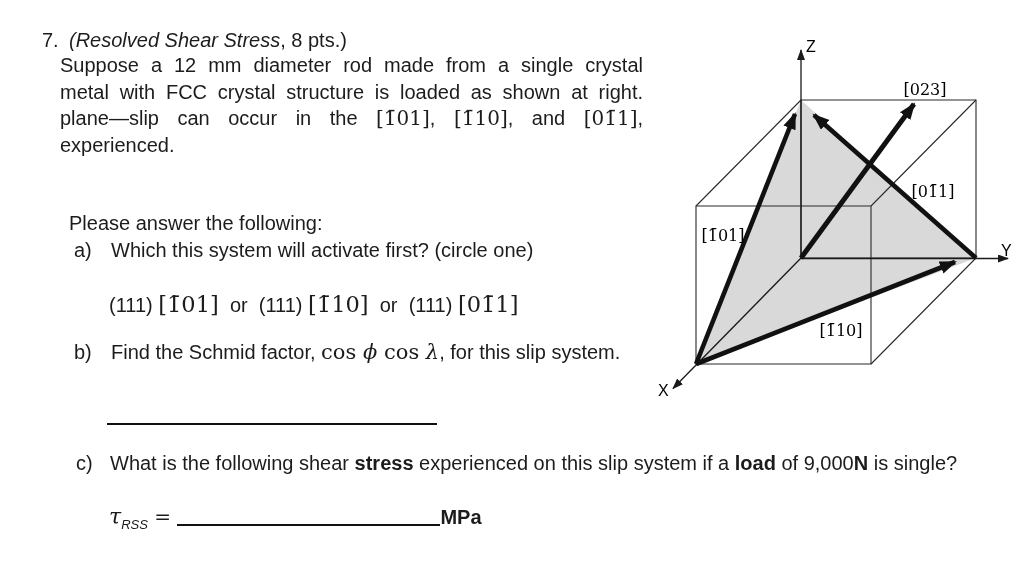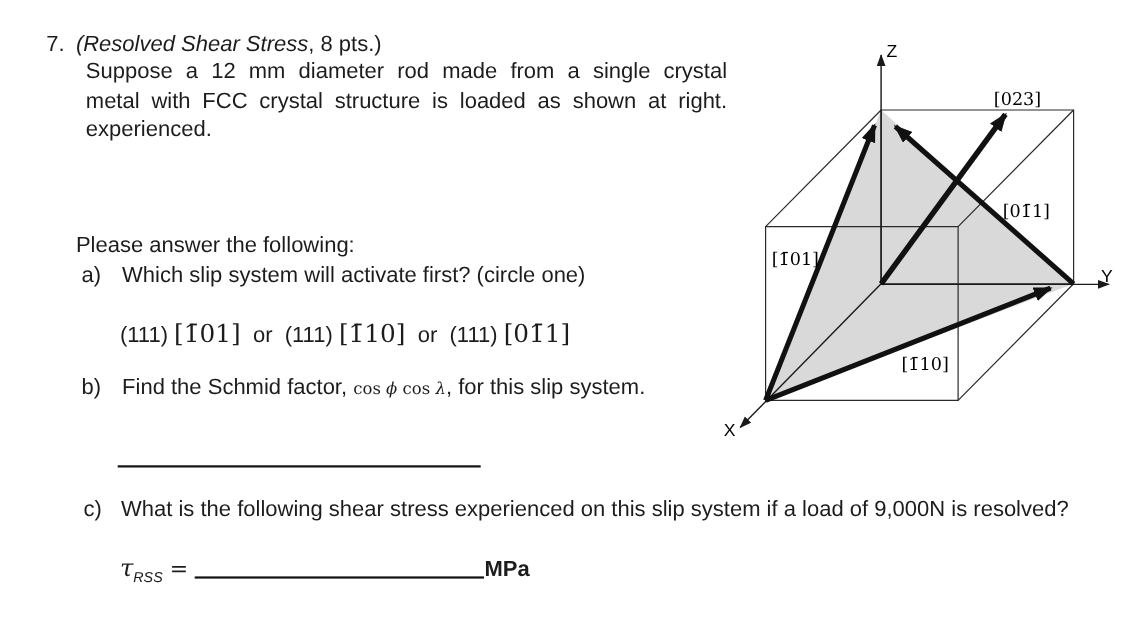--- a/index.html
+++ b/index.html
@@ -3,35 +3,35 @@
 <meta charset="utf-8">
 <style>
   html,body{margin:0;padding:0;background:#fff;}
   .page{
     position:relative;width:1024px;height:563px;background:#ffffff;
     font-family:"Liberation Sans",sans-serif;color:#1c1c1c;overflow:hidden;margin-left:24px;
   }
   .abs{position:absolute;}
   .runs{white-space:pre-wrap;}
   .it{font-style:italic;}
-  .b{font-weight:normal;}
+  .b{font-weight:bold;}
   .math{font-family:"DejaVu Serif",serif;font-size:20px;line-height:1;}
   .mrm{font-family:"DejaVu Serif",serif;}
   .mit{font-family:"DejaVu Serif",serif;font-style:italic;}
 
   .prob-line1{left:18px;top:27px;font-size:20px;line-height:26.5px;width:600px;}
   .prob-num{display:inline-block;width:27px;}
-  .para{left:54px;top:52px;width:583px;font-size:20px;line-height:26.5px;}
+  .para{left:36px;top:52px;width:583px;font-size:20px;line-height:26.5px;}
   .para .just{text-align:justify;text-align-last:justify;}
   .prompt{left:45px;top:210px;font-size:20px;line-height:26.5px;}
   .q-label{position:absolute;font-size:20px;line-height:26.5px;}
   .q-text{position:absolute;font-size:20px;line-height:26.5px;}
   .options{left:85px;top:290px;font-size:20px;line-height:31px;text-align:center;}
   .options .math{font-size:22.5px;}
-  .qb-runs .mrm,.qb-runs .mit{font-size:15px;}
+  .qb-runs .mrm,.qb-runs .mit{font-size:21px;}
   .rule{border-bottom:2px solid #111;}
   .tau-row{left:85px;top:502px;font-size:20px;line-height:30px;white-space:pre;}
   .tau{font-family:"DejaVu Serif",serif;font-style:italic;font-size:22px;}
   .tau-sub{font-family:Liberation Sans, sans-serif;font-style:italic;font-size:13px;vertical-align:-5px;}
   .tau-eq{font-family:"DejaVu Serif",serif;font-size:20px;}
   .blank-inline{display:inline-block;width:263px;border-bottom:2px solid #111;margin-bottom:-2px;}
   .unit{font-size:20px;font-weight:bold;}
   svg text{font-family:"Liberation Sans",sans-serif;}
   svg .dirlabel{font-family:"DejaVu Serif",serif;font-size:16px;}
   svg .axlabel{font-size:16px;}
@@ -41,37 +41,38 @@
 
 <div class="page">
 
   <div class="abs prob-line1">
     <span class="prob-num">7.</span><span class="runs"><span class="it">(Resolved Shear Stress</span><span>, 8 pts.)</span></span>
   </div>
 
   <div class="abs para">
     <div class="just runs"><span>Suppose a 12 mm diameter rod made from a single crystal</span></div>
     <div class="just runs"><span>metal with FCC crystal structure is loaded as shown at right.</span></div>
+    <div class="just runs"><span>plane—slip can occur in the </span><span class="math">[1̄01]</span><span>, </span><span class="math">[1̄10]</span><span>, and </span><span class="math">[01̄1]</span><span>,</span></div>
     <div class="runs"><span>experienced.</span></div>
   </div>
 
   <div class="abs prompt">Please answer the following:</div>
 
   <span class="q-label" style="left:50px;top:237px;">a)</span>
-  <span class="q-text" style="left:87px;top:237px;">Which slip system will activate first? (circle one)</span>
+  <span class="q-text" style="left:87px;top:237px;">Which this system will activate first? (circle one)</span>
 
   <div class="abs options runs"><span>(111) </span><span class="math">[1̄01]</span><span>  or  </span><span>(111) </span><span class="math">[1̄10]</span><span>  or  </span><span>(111) </span><span class="math">[01̄1]</span></div>
 
   <span class="q-label" style="left:50px;top:339px;">b)</span>
   <span class="q-text qb-runs runs" style="left:87px;top:339px;"><span>Find the Schmid factor, </span><span class="mrm">cos </span><span class="mit">ϕ</span><span class="mrm"> cos </span><span class="mit">λ</span><span>, for this slip system.</span></span>
 
   <div class="abs rule" style="left:83px;top:404px;width:330px;height:19px;"></div>
 
   <span class="q-label" style="left:52px;top:450px;">c)</span>
-  <span class="q-text runs" style="left:86px;top:450px;width:900px;"><span>What is the following shear </span><span class="b">stress</span><span> experienced on this slip system if a </span><span class="b">load</span><span> of 9,000</span><span class="b">N</span><span> is resolved?</span></span>
+  <span class="q-text runs" style="left:86px;top:450px;width:900px;"><span>What is the following shear </span><span class="b">stress</span><span> experienced on this slip system if a </span><span class="b">load</span><span> of 9,000</span><span class="b">N</span><span> is single?</span></span>
 
   <div class="abs tau-row"><span class="tau">τ</span><span class="tau-sub">RSS</span><span class="tau-eq"> = </span><span class="blank-inline"></span><span class="unit">MPa</span></div>
 
   <svg class="abs" style="left:600px;top:0;" width="424" height="420" viewBox="0 0 424 420">
     <defs>
       <marker id="m-thin" markerUnits="userSpaceOnUse" markerWidth="12" markerHeight="9" refX="10" refY="4" orient="auto">
         <path d="M0,0 L11,4 L0,8 Z" fill="#1a1a1a"></path>
       </marker>
       <marker id="m-thick" markerUnits="userSpaceOnUse" markerWidth="18" markerHeight="14" refX="15" refY="6.5" orient="auto">
         <path d="M0,0 L17,6.5 L0,13 Z" fill="#111"></path>

